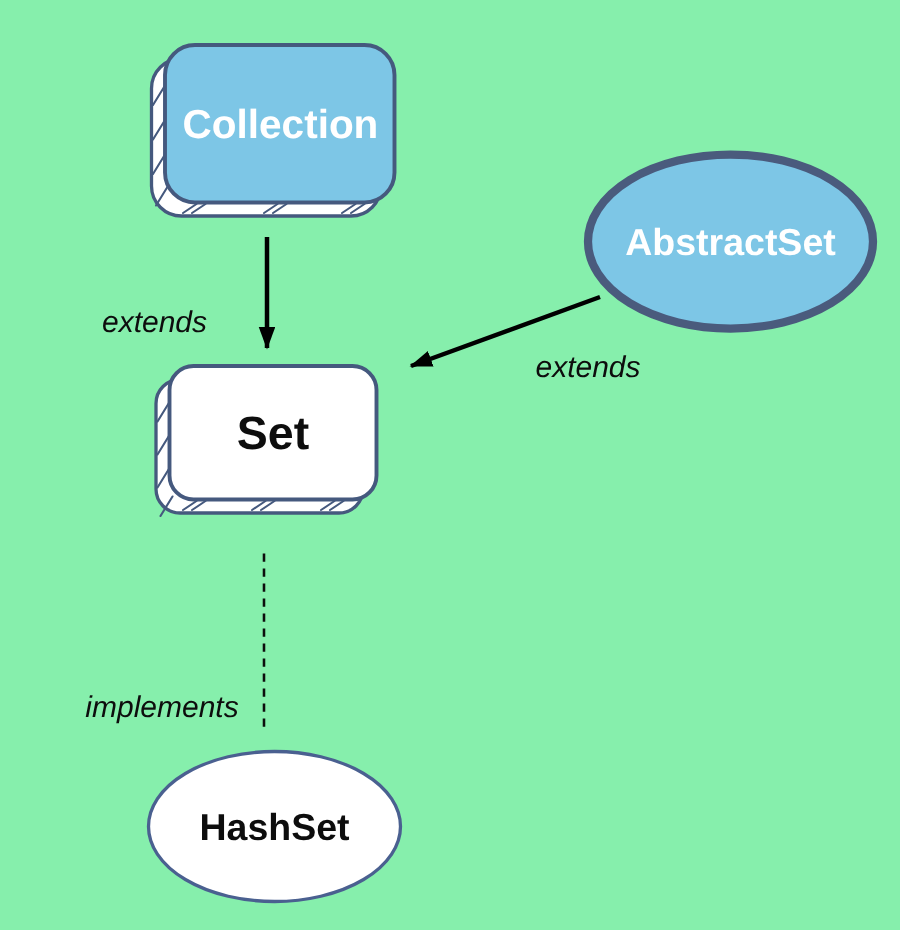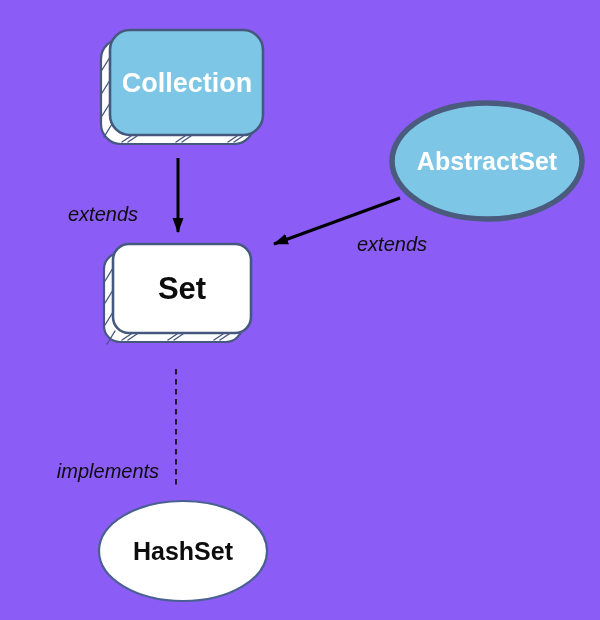--- a/index.html
+++ b/index.html
@@ -4,21 +4,21 @@
 <style>
   html, body {
     margin: 0;
     padding: 0;
     background: #ffffff;
   }
   .canvas {
     position: relative;
     width: 600px;
     height: 620px;
-    background: #8b5cf6;
+    background: #86efac;
     overflow: hidden;
     font-family: "Liberation Sans", sans-serif;
   }
   svg { display: block; }
   .node-label-light {
     font-family: "Liberation Sans", sans-serif;
     font-weight: bold;
     fill: #ffffff;
   }
   .node-label-dark {

